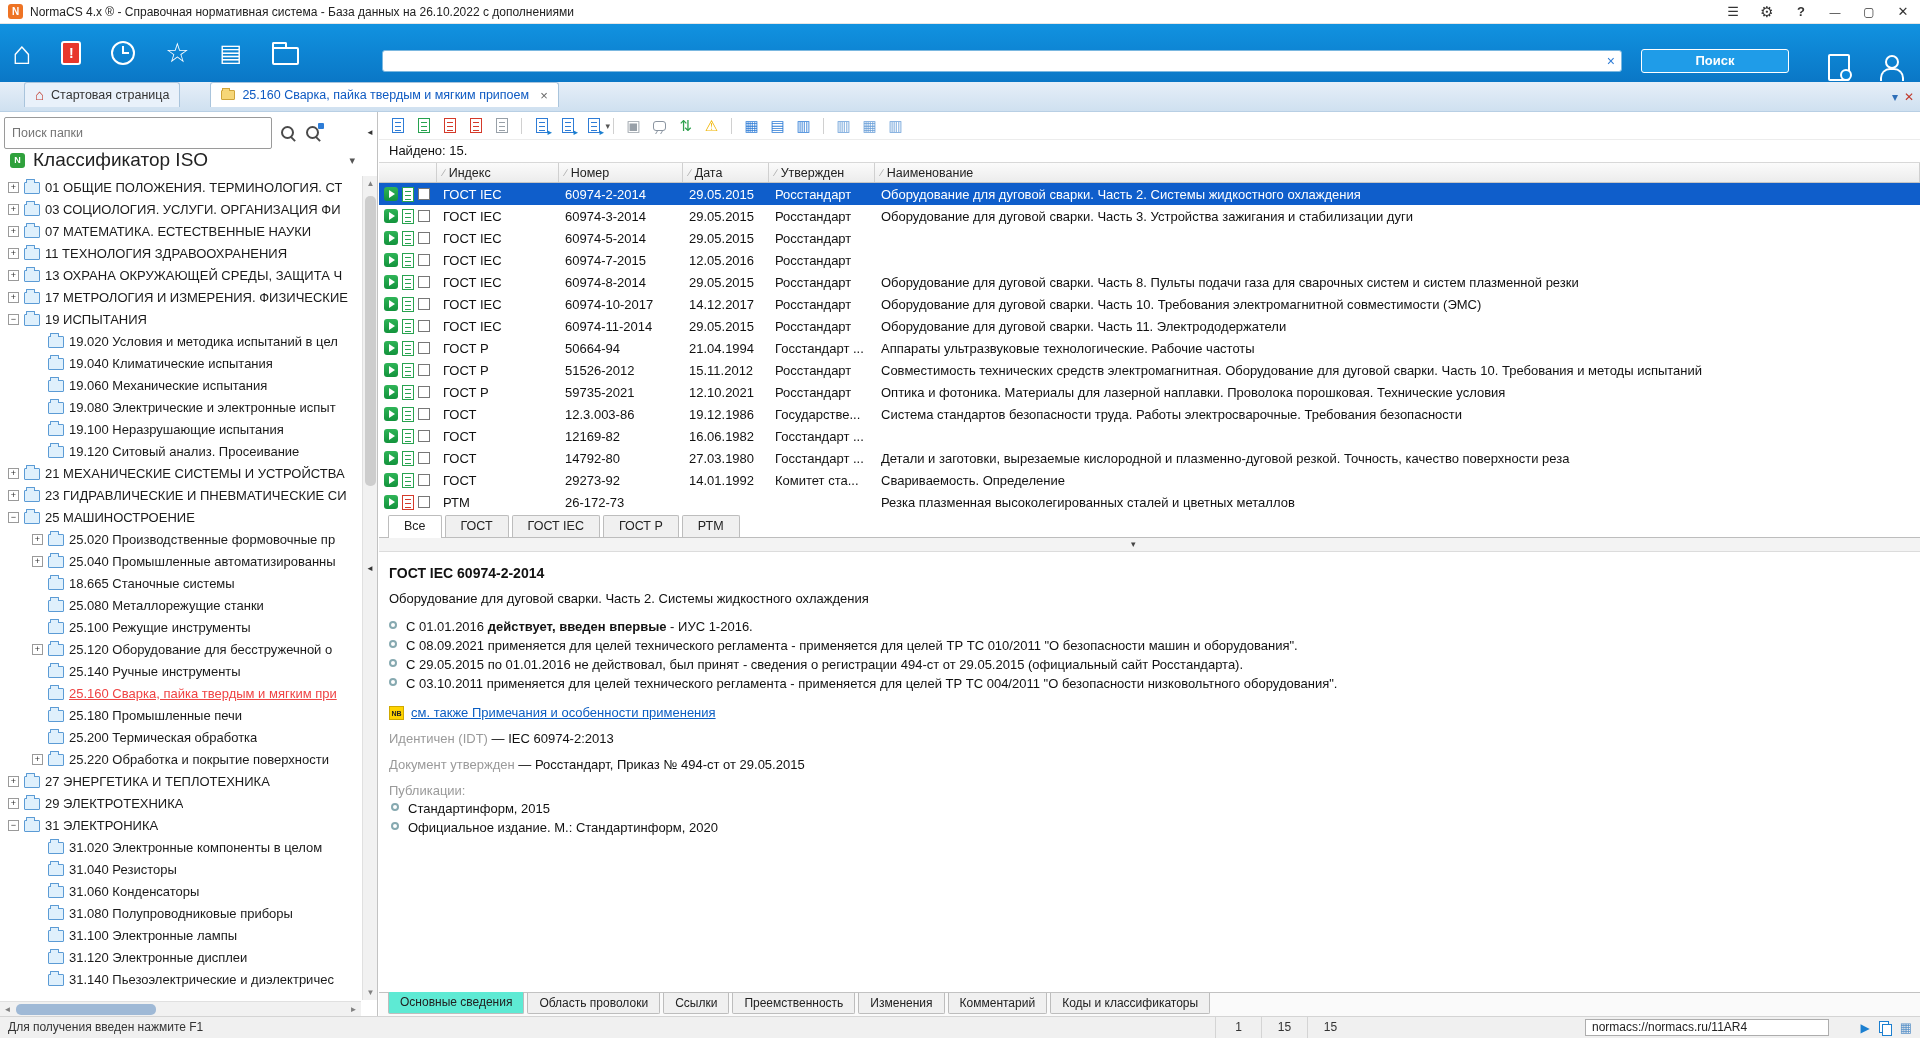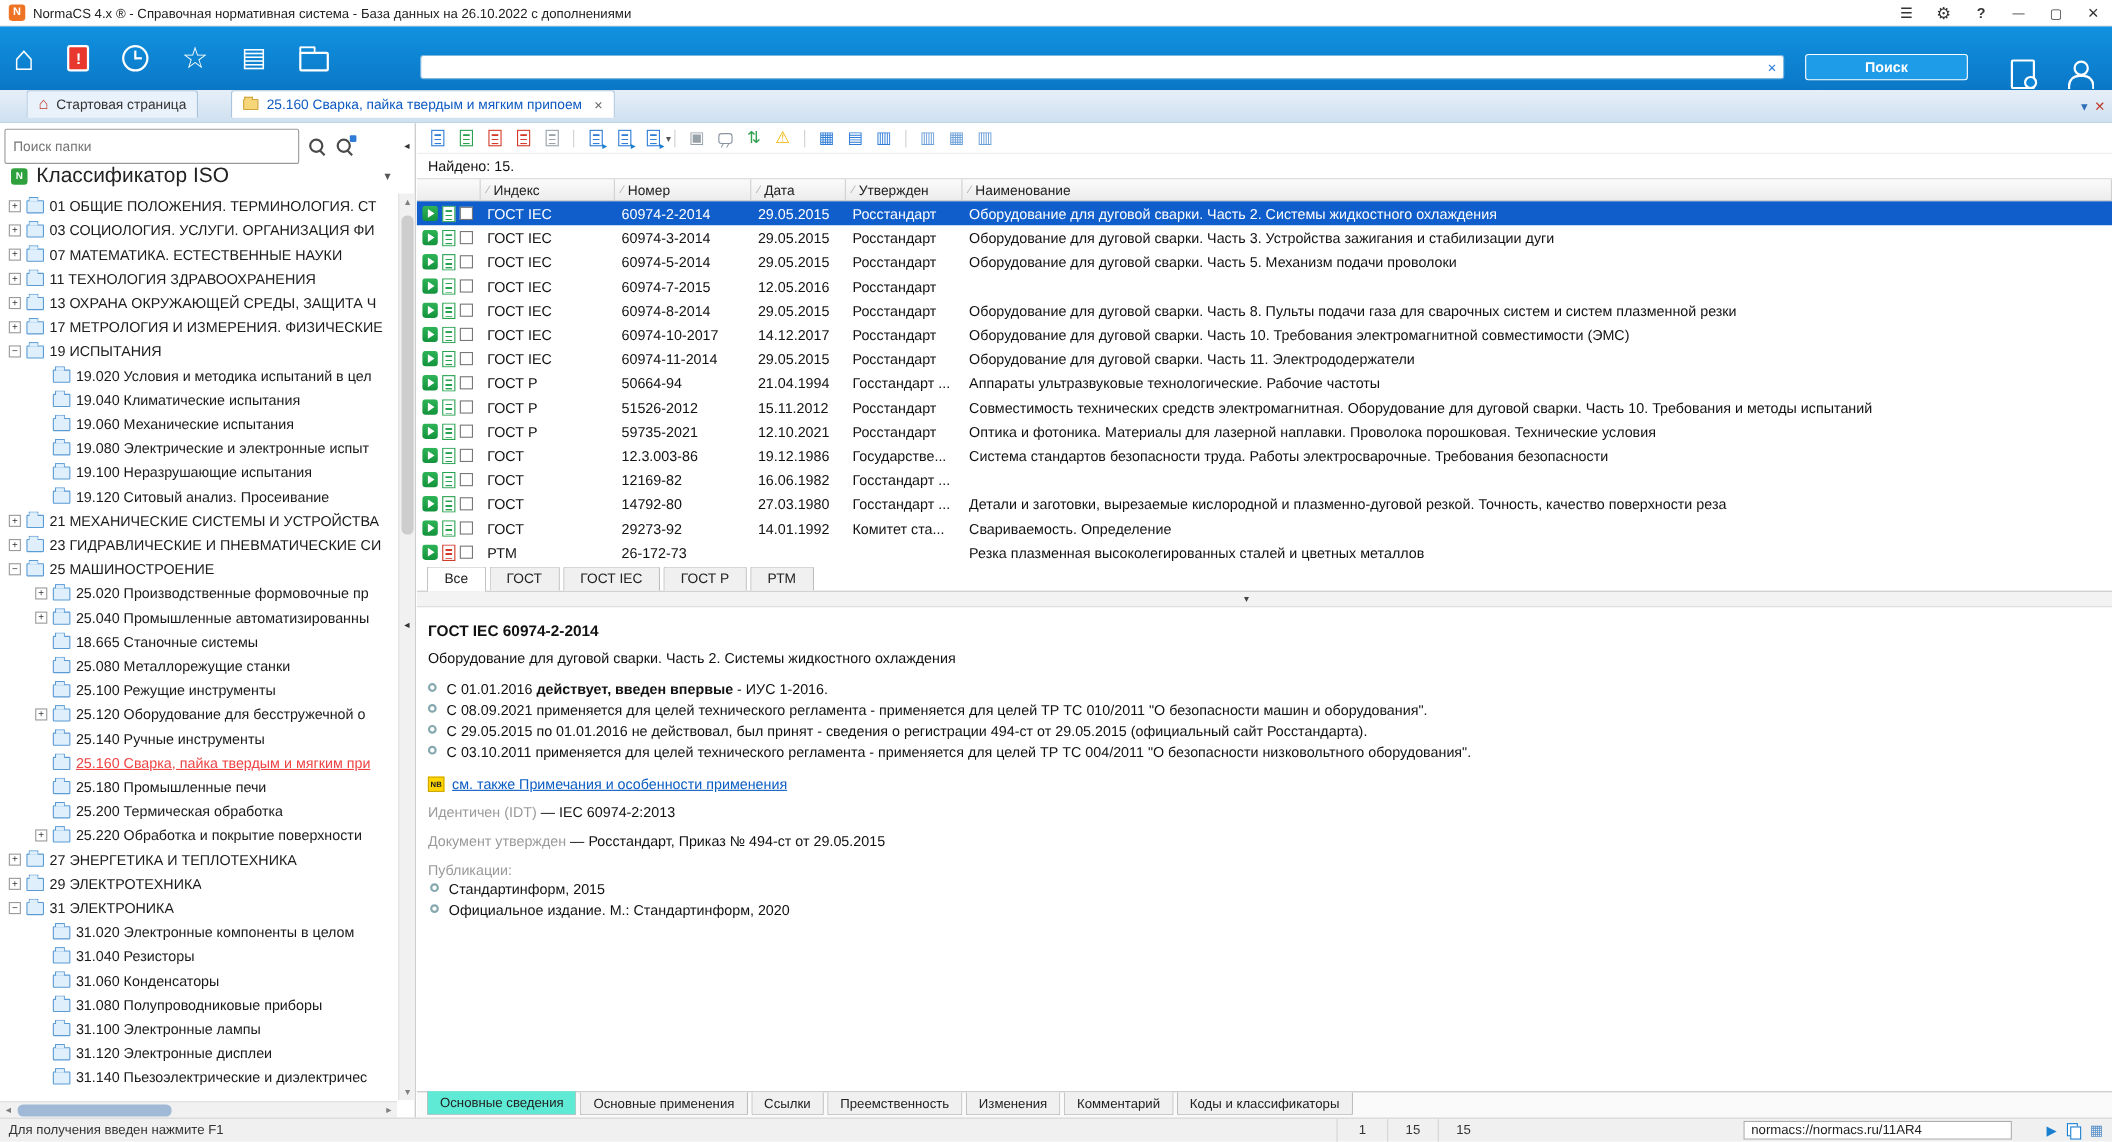--- a/index.html
+++ b/index.html
@@ -610,21 +610,20 @@
       <div class="trow">
         <div class="cell c-icons">
           <span class="stat-ico"></span>
           <span class="rdoc" style="--c: #27a24f;"></span>
           <span class="rcheck"></span>
         </div>
         <div class="cell c-idx">ГОСТ IEC</div>
         <div class="cell c-num">60974-5-2014</div>
         <div class="cell c-date">29.05.2015</div>
         <div class="cell c-appr">Росстандарт</div>
-        <div class="cell c-name">Оборудование для дуговой сварки. Часть 5. Механизм подачи проволоки</div>
       </div>
       <div class="trow">
         <div class="cell c-icons">
           <span class="stat-ico"></span>
           <span class="rdoc" style="--c: #27a24f;"></span>
           <span class="rcheck"></span>
         </div>
         <div class="cell c-idx">ГОСТ IEC</div>
         <div class="cell c-num">60974-7-2015</div>
         <div class="cell c-date">12.05.2016</div>
@@ -817,21 +816,21 @@
           <div class="bullet">
             <span class="b-ico"></span>
             <span>Официальное издание. М.: Стандартинформ, 2020</span>
           </div>
         </div>
     </div>
   </div>
 
   <div class="dtabs" id="dtabs">
       <div class="dtab active">Основные сведения</div>
-      <div class="dtab">Основные применения</div>
+      <div class="dtab">Область проволоки</div>
       <div class="dtab">Ссылки</div>
       <div class="dtab">Преемственность</div>
       <div class="dtab">Изменения</div>
       <div class="dtab">Комментарий</div>
       <div class="dtab">Коды и классификаторы</div>
     </div>
 </div>
 
 <div class="statusbar">
   <span class="sb-help">Для получения введен нажмите F1</span>

